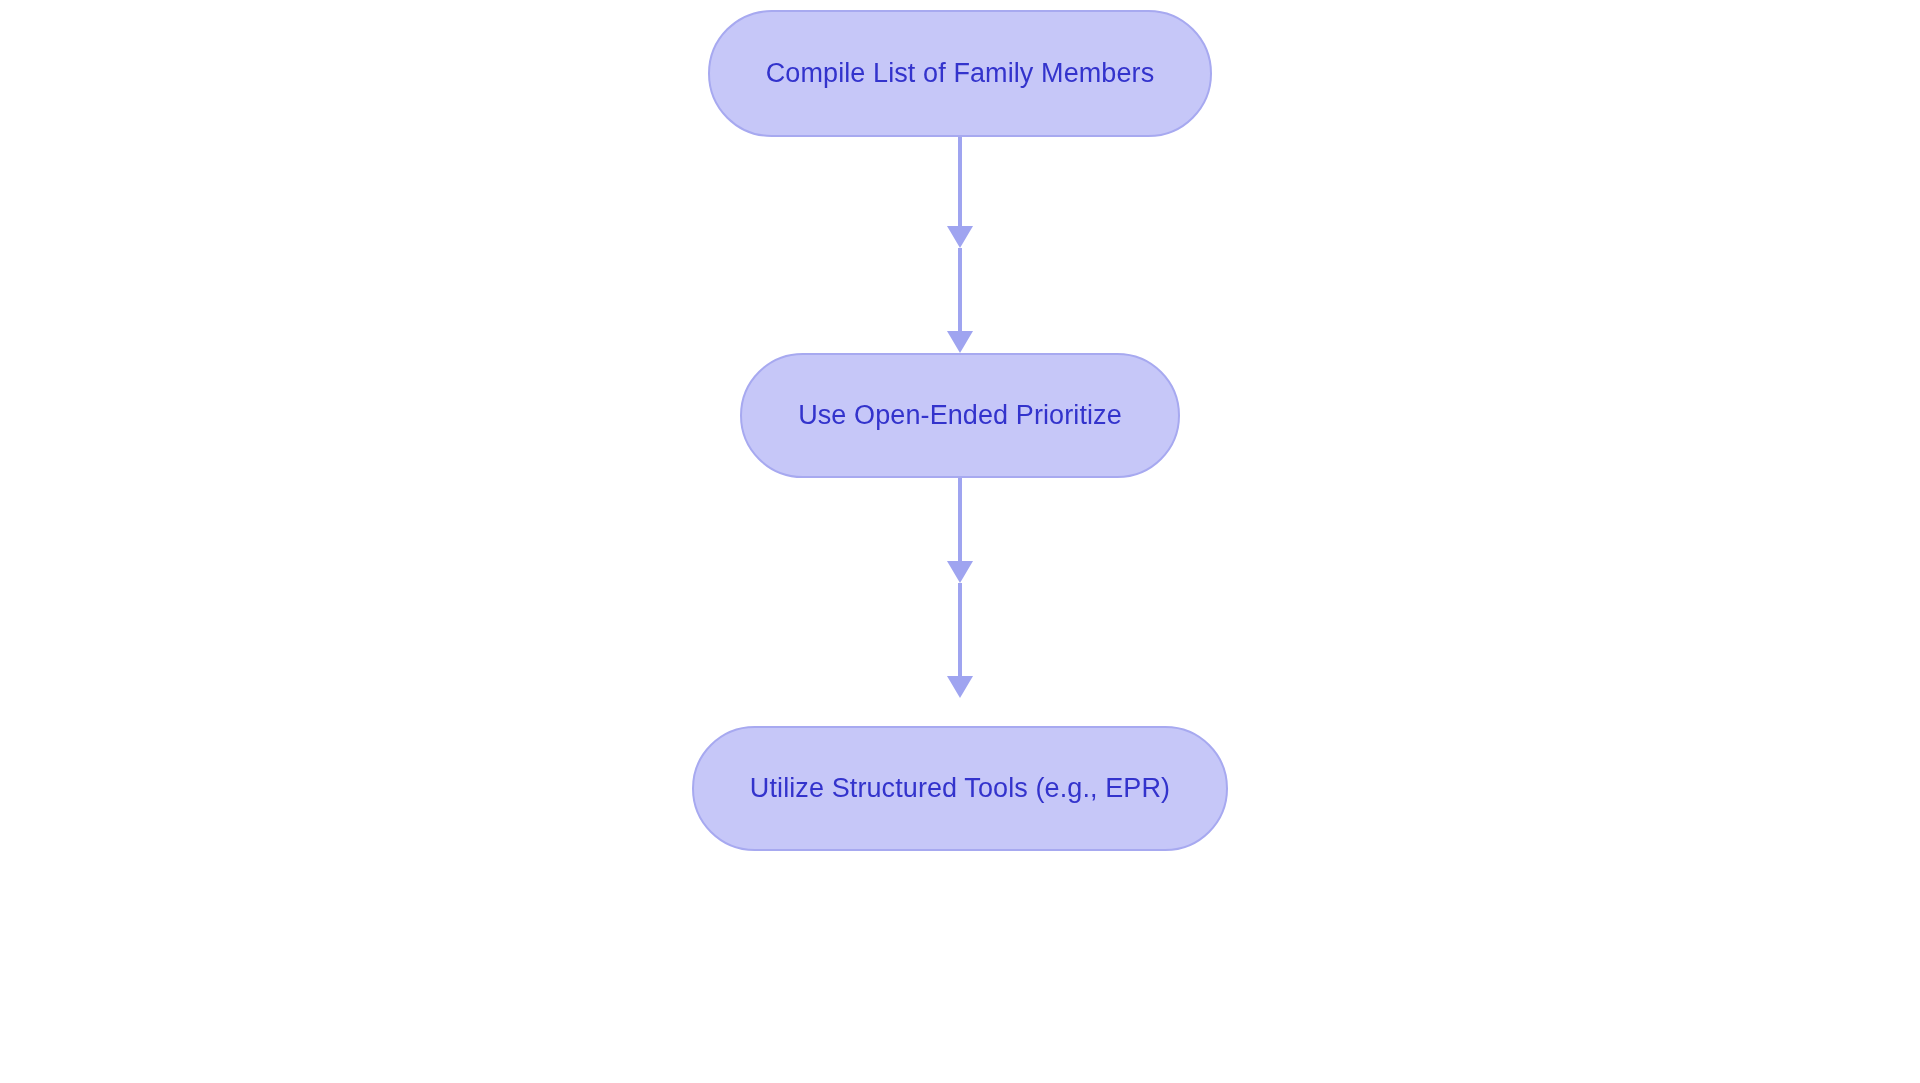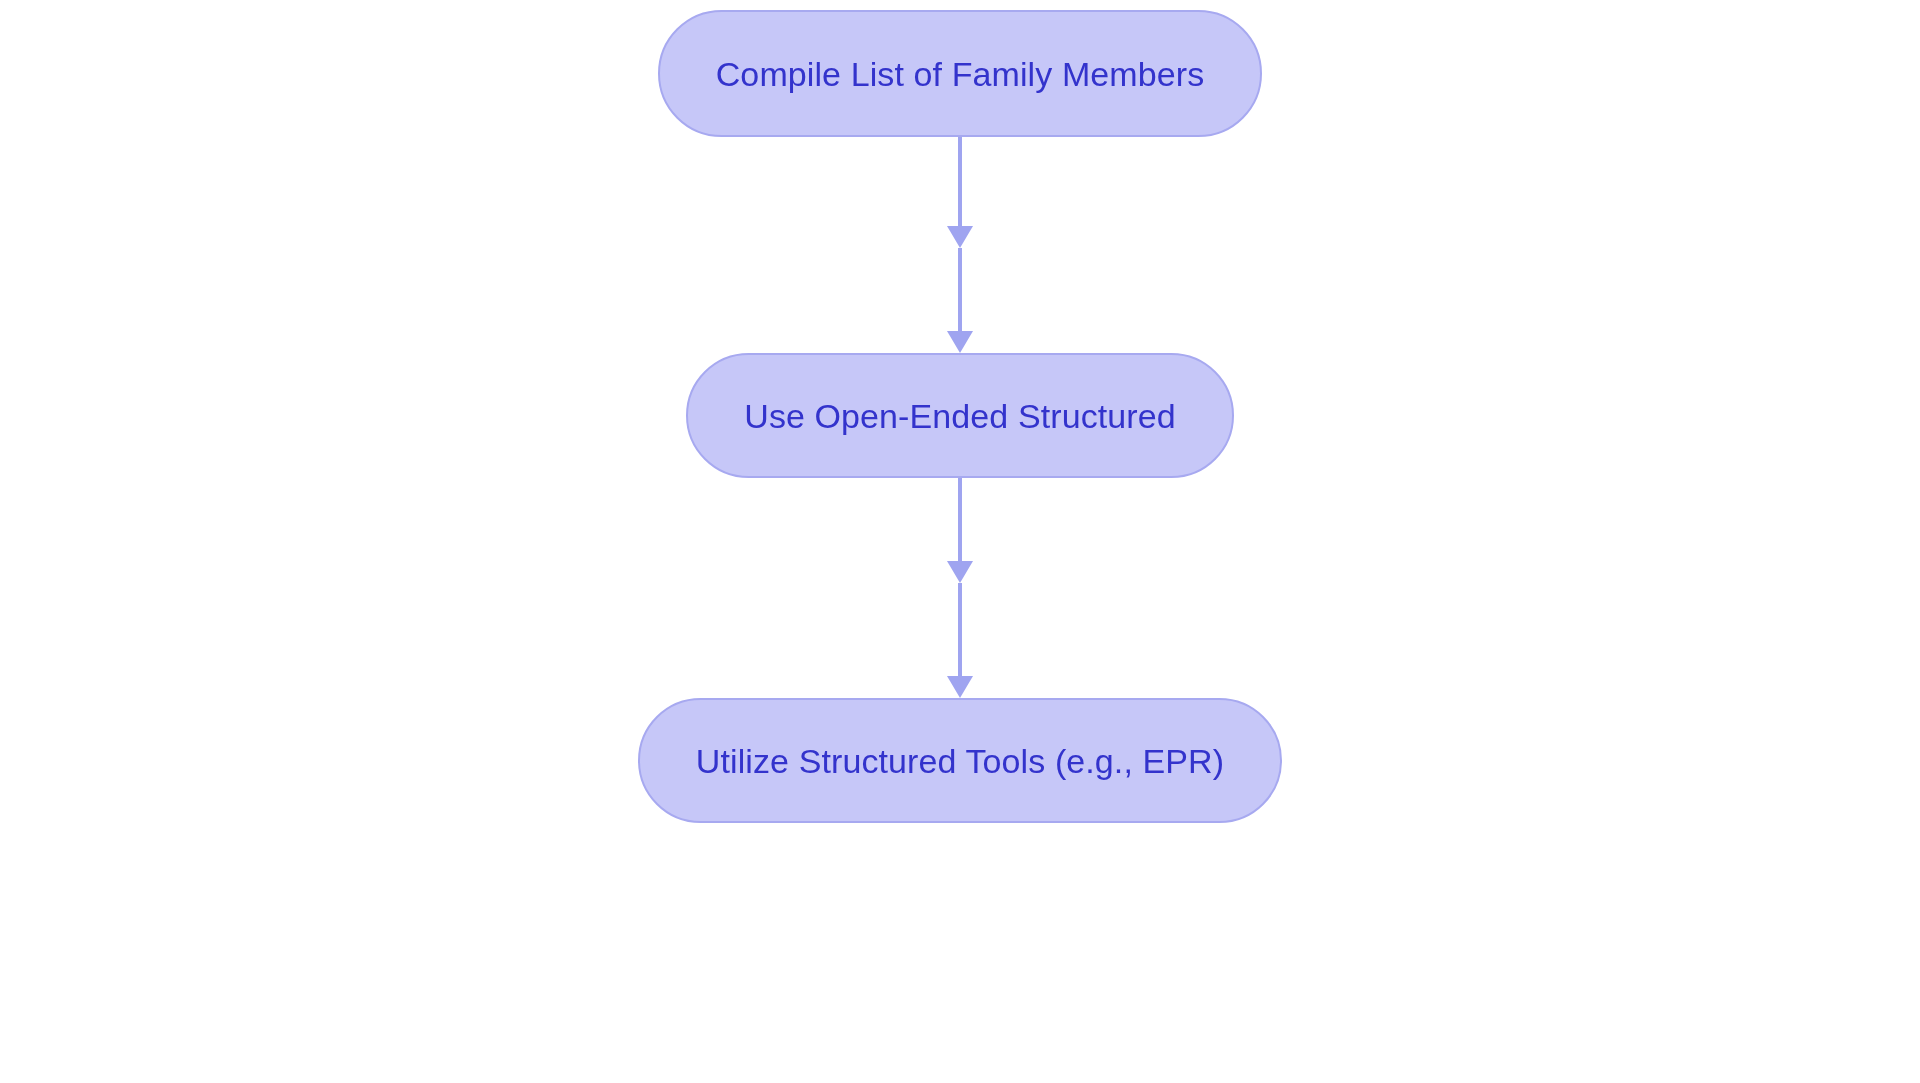--- a/index.html
+++ b/index.html
@@ -35,38 +35,38 @@
 
   .node {
     box-sizing: border-box;
     display: flex;
     align-items: center;
     justify-content: center;
     background: #c6c7f8;
     border: 2px solid #a7a9f0;
     border-radius: 999px;
     color: #3333cc;
-    font-size: 34px;
+    font-size: 27px;
     font-weight: 400;
     letter-spacing: 0.1px;
     white-space: nowrap;
     padding: 0 56px;
     line-height: 1;
   }
 
   .node-label {
     display: block;
   }
 
   
   .node-1 { height: 127px; margin-top: 10px; }
   .node-2 { height: 127px; }
   .node-3 { height: 125px; }
   .node-4 { height: 120px; }
-  .node-5 { height: 125px; }
+  .node-5 { height: 125px; margin-top: 28px; }
 
   .connector {
     position: relative;
     width: 26px;
     display: flex;
     flex-direction: column;
     align-items: center;
     justify-content: flex-start;
   }
   .connector-1 { height: 111px; }
@@ -104,21 +104,21 @@
       <div class="connector-head"></div>
     </div>
 
 
     <div class="connector connector-2">
       <div class="connector-line"></div>
       <div class="connector-head"></div>
     </div>
 
     <div class="node node-3">
-      <span class="node-label">Use Open-Ended Structured</span>
+      <span class="node-label">Use Open-Ended Prioritize</span>
     </div>
 
     <div class="connector connector-3">
       <div class="connector-line"></div>
       <div class="connector-head"></div>
     </div>
 
 
     <div class="connector connector-4">
       <div class="connector-line"></div>

